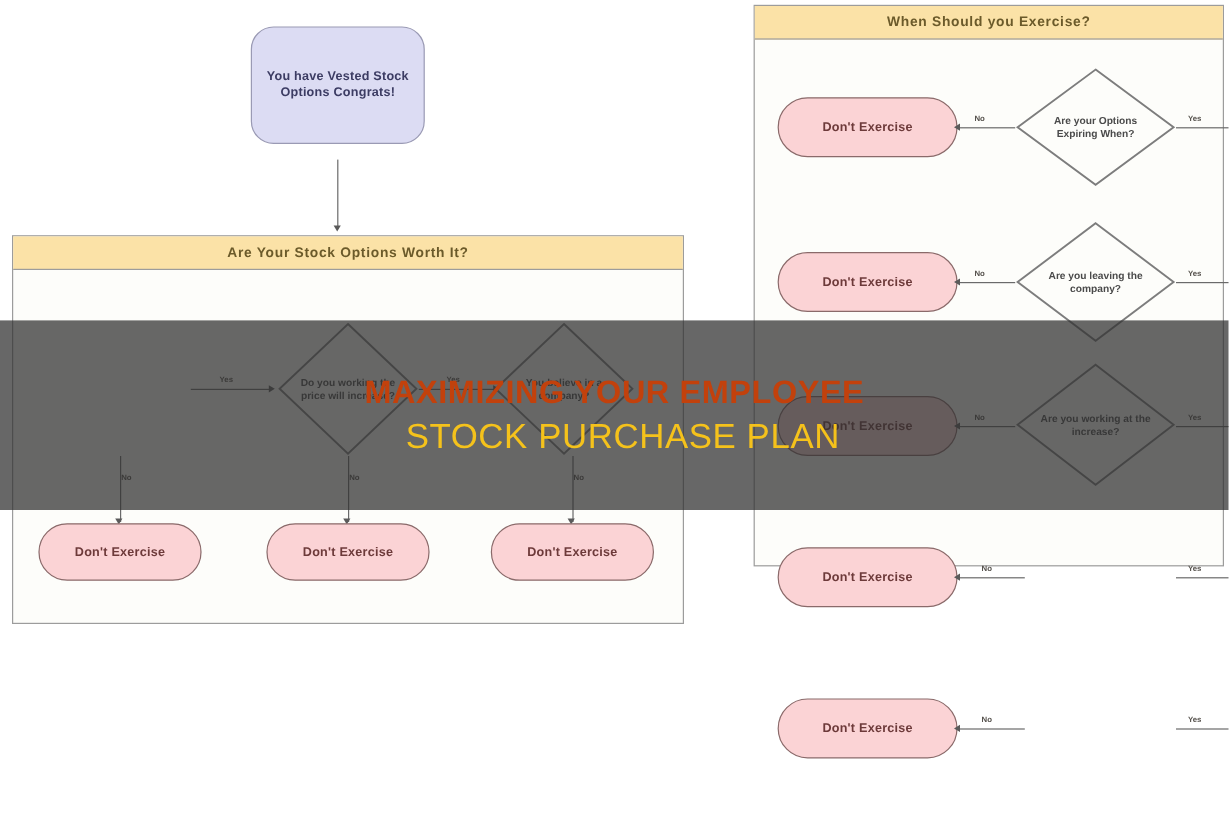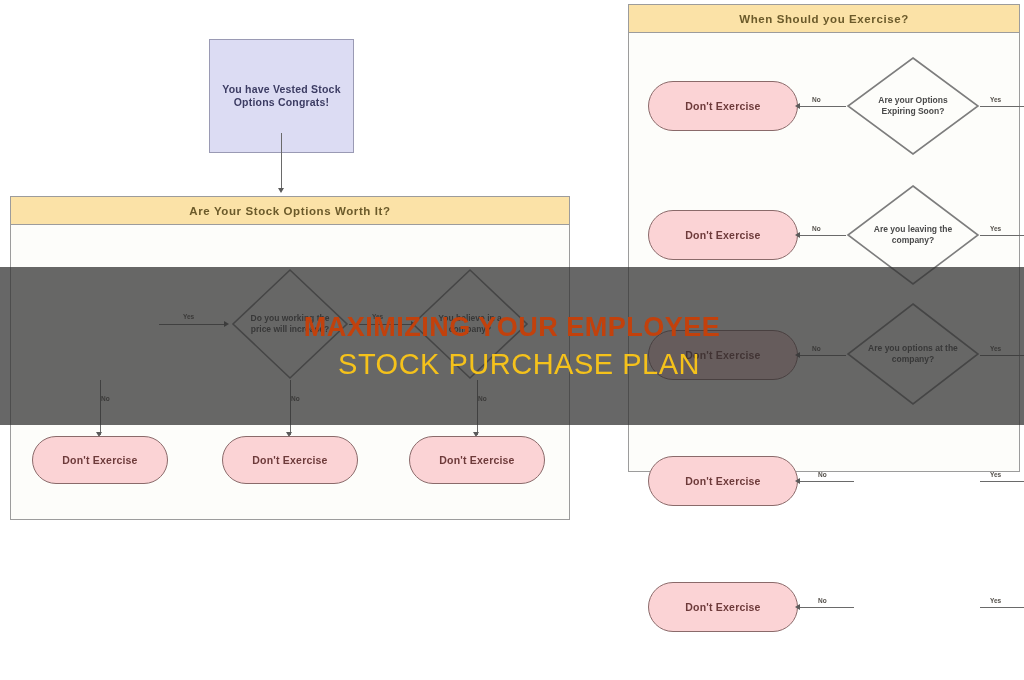--- a/index.html
+++ b/index.html
@@ -177,21 +177,21 @@
     letter-spacing: .5px;
     font-weight: 400;
     margin-left: 14px;
   }
 </style>
 </head>
 <body>
 
 <div id="stage">
 
-  <div class="node rect-node" style="left:209px; top:39px; width:145px; height:114px;">
+  <div class="node rect-node" style="left:209px; top:22px; width:145px; height:98px;border-radius:19px;">
     <span>You have Vested Stock Options Congrats!</span>
   </div>
 
   <div class="edge v" style="left:281px; top:133px; height:58px;"></div>
   <div class="arrow-d" style="left:277.5px; top:188px;"></div>
 
   <div class="panel" style="left:10px; top:196px; width:560px; height:324px;">
     <div class="panel-title">
       <span>Are Your Stock Options Worth It?</span>
     </div>
@@ -251,21 +251,21 @@
   <div class="node pill-node" style="left:648px; top:81px; width:150px; height:50px;">
     <span>Don't Exercise</span>
   </div>
   <div class="edge h" style="left:798px; top:105.5px; width:48px;"></div>
   <div class="arrow-r" style="left:795px; top:102.5px; transform:rotate(180deg);"></div>
   <div class="edge-label" style="left:812px; top:96px;">No</div>
   <div class="diamond-wrap" style="left:846px; top:56px; width:134px; height:100px;">
     <svg class="dia-shape" viewBox="0 0 134 100" preserveAspectRatio="none">
       <polygon points="67,2 132,50 67,98 2,50" fill="#fdfdfa" stroke="#7d7d7d" stroke-width="1.6"></polygon>
     </svg>
-    <div class="dia-label">Are your Options Expiring Soon?</div>
+    <div class="dia-label">Are your Options Expiring When?</div>
   </div>
   <div class="edge h" style="left:980px; top:105.5px; width:44px;"></div>
   <div class="edge-label" style="left:990px; top:96px;">Yes</div>
 
   <div class="node pill-node" style="left:648px; top:210px; width:150px; height:50px;">
     <span>Don't Exercise</span>
   </div>
   <div class="edge h" style="left:798px; top:234.5px; width:48px;"></div>
   <div class="arrow-r" style="left:795px; top:231.5px; transform:rotate(180deg);"></div>
   <div class="edge-label" style="left:812px; top:225px;">No</div>
@@ -281,21 +281,21 @@
   <div class="node pill-node" style="left:648px; top:330px; width:150px; height:50px;">
     <span>Don't Exercise</span>
   </div>
   <div class="edge h" style="left:798px; top:354.5px; width:48px;"></div>
   <div class="arrow-r" style="left:795px; top:351.5px; transform:rotate(180deg);"></div>
   <div class="edge-label" style="left:812px; top:345px;">No</div>
   <div class="diamond-wrap" style="left:846px; top:302px; width:134px; height:104px;">
     <svg class="dia-shape" viewBox="0 0 134 104" preserveAspectRatio="none">
       <polygon points="67,2 132,52 67,102 2,52" fill="#fdfdfa" stroke="#7d7d7d" stroke-width="1.6"></polygon>
     </svg>
-    <div class="dia-label">Are you options at the company?</div>
+    <div class="dia-label">Are you working at the increase?</div>
   </div>
   <div class="edge h" style="left:980px; top:354.5px; width:44px;"></div>
   <div class="edge-label" style="left:990px; top:345px;">Yes</div>
 
   <div class="node pill-node" style="left:648px; top:456px; width:150px; height:50px;">
     <span>Don't Exercise</span>
   </div>
   <div class="edge h" style="left:798px; top:480.5px; width:56px;"></div>
   <div class="arrow-r" style="left:795px; top:477.5px; transform:rotate(180deg);"></div>
   <div class="edge-label" style="left:818px; top:471px;">No</div>

